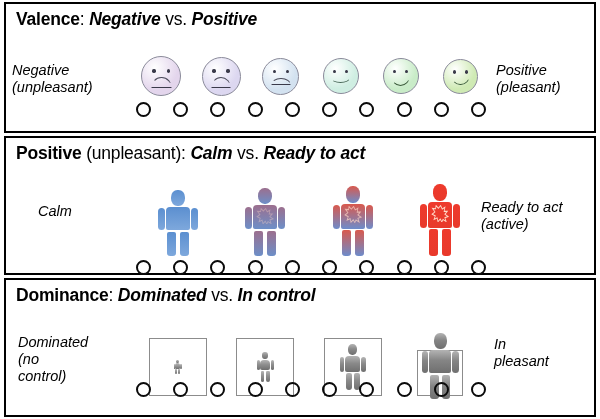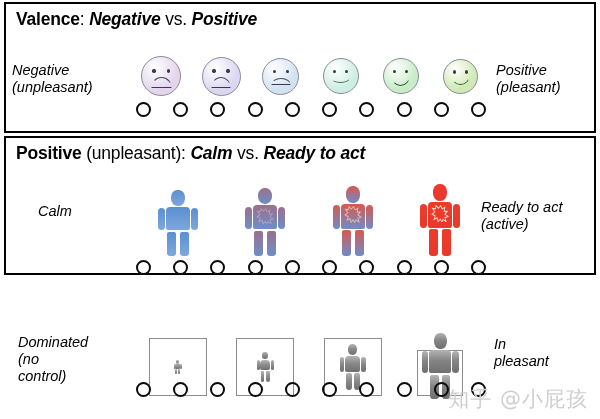--- a/index.html
+++ b/index.html
@@ -292,20 +292,25 @@
       <div class="radio"></div>
       <div class="radio"></div>
       <div class="radio"></div>
       <div class="radio"></div>
       <div class="radio"></div>
       <div class="radio"></div>
       <div class="radio"></div>
       <div class="radio"></div>
     </div>
 
+  <div class="panel dominance">
+    <div class="panel-title">
+      <span class="t-bold">Dominance</span><span class="t-reg">: </span><span class="t-bi">Dominated</span><span class="t-reg"> vs. </span><span class="t-bi">In control</span>
+    </div>
+  </div>
 
   <div class="side-label side-left" style="left:18px; top:334px;">Dominated
 (no
 control)</div>
   <div class="side-label side-right" style="left:494px; top:336px;">In
 pleasant</div>
 
   <div class="dominance-icons" id="dominance-figs">
       <div class="dom-cell" style="left: 12.75px; width: 58px; height: 72px;">
         <div class="dom-box" style="width: 58px; height: 58px;"></div>
@@ -358,14 +363,13 @@
       <div class="radio"></div>
       <div class="radio"></div>
       <div class="radio"></div>
       <div class="radio"></div>
       <div class="radio"></div>
       <div class="radio"></div>
       <div class="radio"></div>
       <div class="radio"></div>
     </div>
 
-  <div class="watermark">知乎 @小屁孩</div>
 </div>
 
 </body></html>

